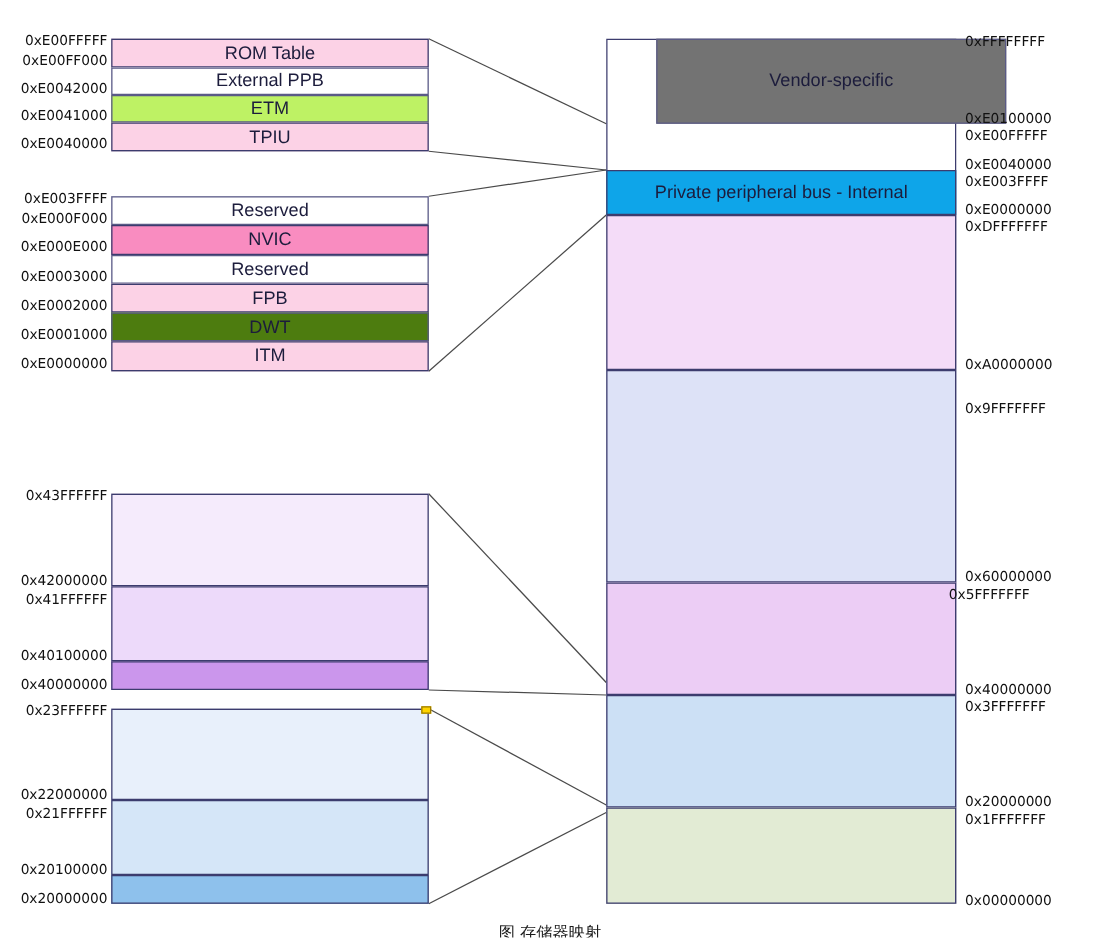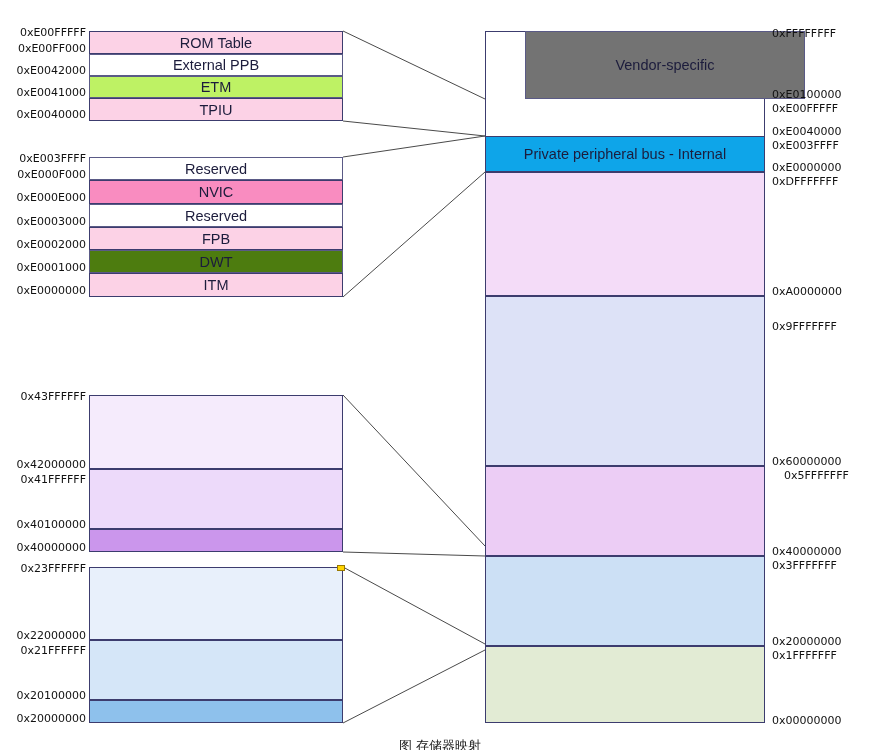--- a/index.html
+++ b/index.html
@@ -192,21 +192,21 @@
   <div class="addr left" style="left:772px;top:27px;">0xFFFFFFFF</div>
   <div class="addr left" style="left:772px;top:88px;">0xE0100000</div>
   <div class="addr left" style="left:772px;top:102px;">0xE00FFFFF</div>
   <div class="addr left" style="left:772px;top:125px;">0xE0040000</div>
   <div class="addr left" style="left:772px;top:139px;">0xE003FFFF</div>
   <div class="addr left" style="left:772px;top:161px;">0xE0000000</div>
   <div class="addr left" style="left:772px;top:175px;">0xDFFFFFFF</div>
   <div class="addr left" style="left:772px;top:285px;">0xA0000000</div>
   <div class="addr left" style="left:772px;top:299px;margin-top:21px;">0x9FFFFFFF</div>
   <div class="addr left" style="left:772px;top:455px;">0x60000000</div>
-  <div class="addr left" style="left:784px;top:469px;">0x5FFFFFFF</div>
+  <div class="addr left" style="left:759px;top:469px;">0x5FFFFFFF</div>
   <div class="addr left" style="left:772px;top:545px;">0x40000000</div>
   <div class="addr left" style="left:772px;top:559px;">0x3FFFFFFF</div>
   <div class="addr left" style="left:772px;top:635px;">0x20000000</div>
   <div class="addr left" style="left:772px;top:649px;">0x1FFFFFFF</div>
   <div class="addr left" style="left:772px;top:714px;">0x00000000</div>
 
   <div class="caption" style="top:737px;">图 存储器映射</div>
 
 </div>
 

